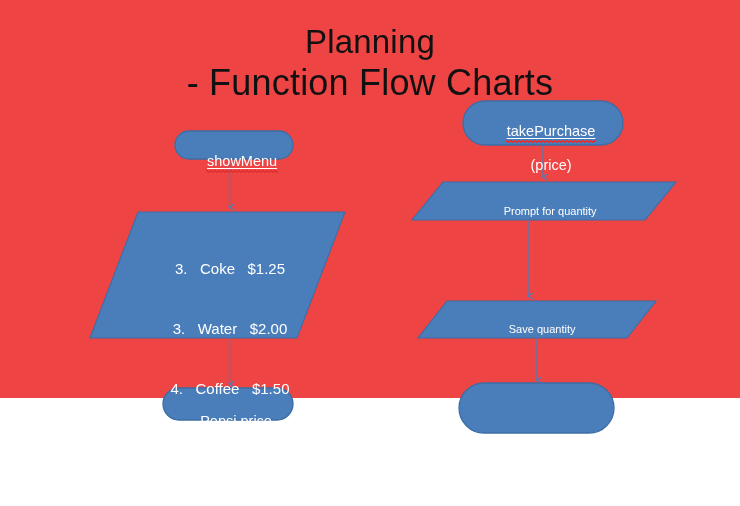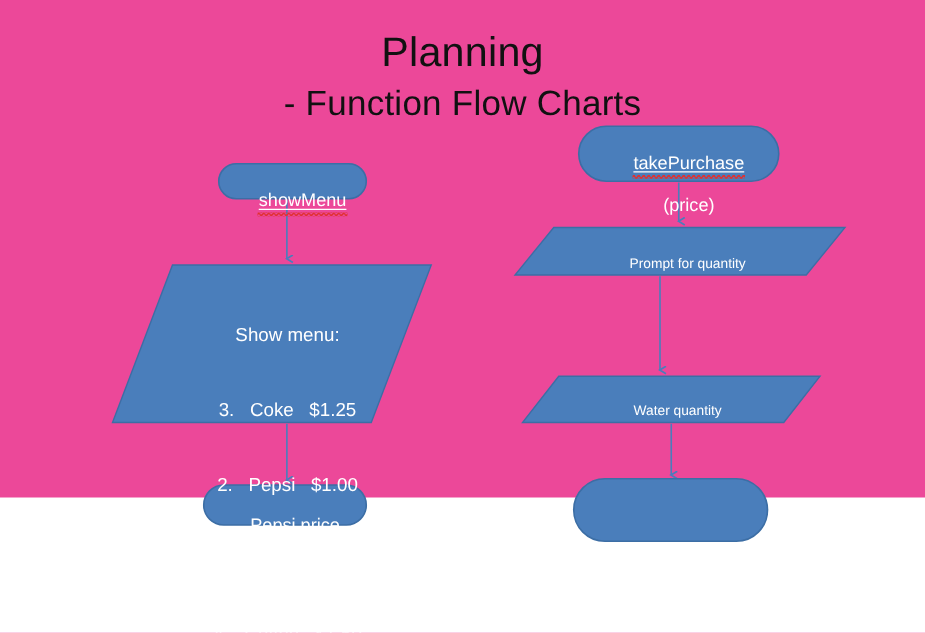--- a/index.html
+++ b/index.html
@@ -13,21 +13,21 @@
     position: relative;
     overflow: hidden;
     font-family: "Liberation Sans", sans-serif;
     color: #000000;
   }
   #slide {
     position: absolute;
     left: 0; top: 0;
     width: 740px;
     height: 398px;
-    background: #ec4899;
+    background: #ef4444;
   }
 
   
   .title-main {
     position: absolute;
     left: 0;
     top: 22px;
     width: 740px;
     text-align: center;
     font-size: 33px;
@@ -35,21 +35,21 @@
     line-height: 40px;
     letter-spacing: 0.2px;
     color: #111111;
   }
   .title-sub {
     position: absolute;
     left: 0;
     top: 67px;
     width: 740px;
     text-align: center;
-    font-size: 28px;
+    font-size: 36px;
     font-weight: 400;
     line-height: 32px;
     letter-spacing: 0.2px;
     color: #111111;
   }
 
   
   #shapes {
     position: absolute;
     left: 0; top: 0;
@@ -136,39 +136,37 @@
     <line x1="537" y1="339" x2="537" y2="380" stroke="#4a7ebb" stroke-width="1.3" marker-end="url(#arrowv)"></line>
 
     <rect x="459" y="383" width="155" height="50" rx="25" ry="25" fill="#4a7ebb" stroke="#3c6ea5" stroke-width="1.3"></rect>
   </svg>
 
   <div class="shape-text t-term" style="left:175px; top:136px; width:118px;">
     <span class="squiggle uline">showMenu</span>
   </div>
 
   <div class="shape-text t-menu" style="left:125px; top:219px; width:210px;">
-    <span class="menu-line">Show menu:</span>
     <span class="menu-line">3.   Coke   $1.25</span>
-    <span class="menu-line">2.   Pepsi   $1.00</span>
     <span class="menu-line">3.   Water   $2.00</span>
     <span class="menu-line">4.   Coffee   $1.50</span>
     
   </div>
 
   <div class="shape-text t-term" style="left:163px; top:396px; width:130px;">
     <span>Pepsi price</span>
   </div>
 
   <div class="shape-text t-term" style="left:463px; top:106px; width:160px;">
     <span class="squiggle uline">takePurchase</span><br>
     <span>(price)</span>
   </div>
 
   <div class="shape-text t-proc" style="left:443px; top:192px; width:202px;">
     <span>Prompt for quantity</span>
   </div>
 
   <div class="shape-text t-proc" style="left:430px; top:310px; width:212px;">
-    <span>Water quantity</span>
+    <span>Save quantity</span>
   </div>
 
 
 </div>
 
 </body></html>

